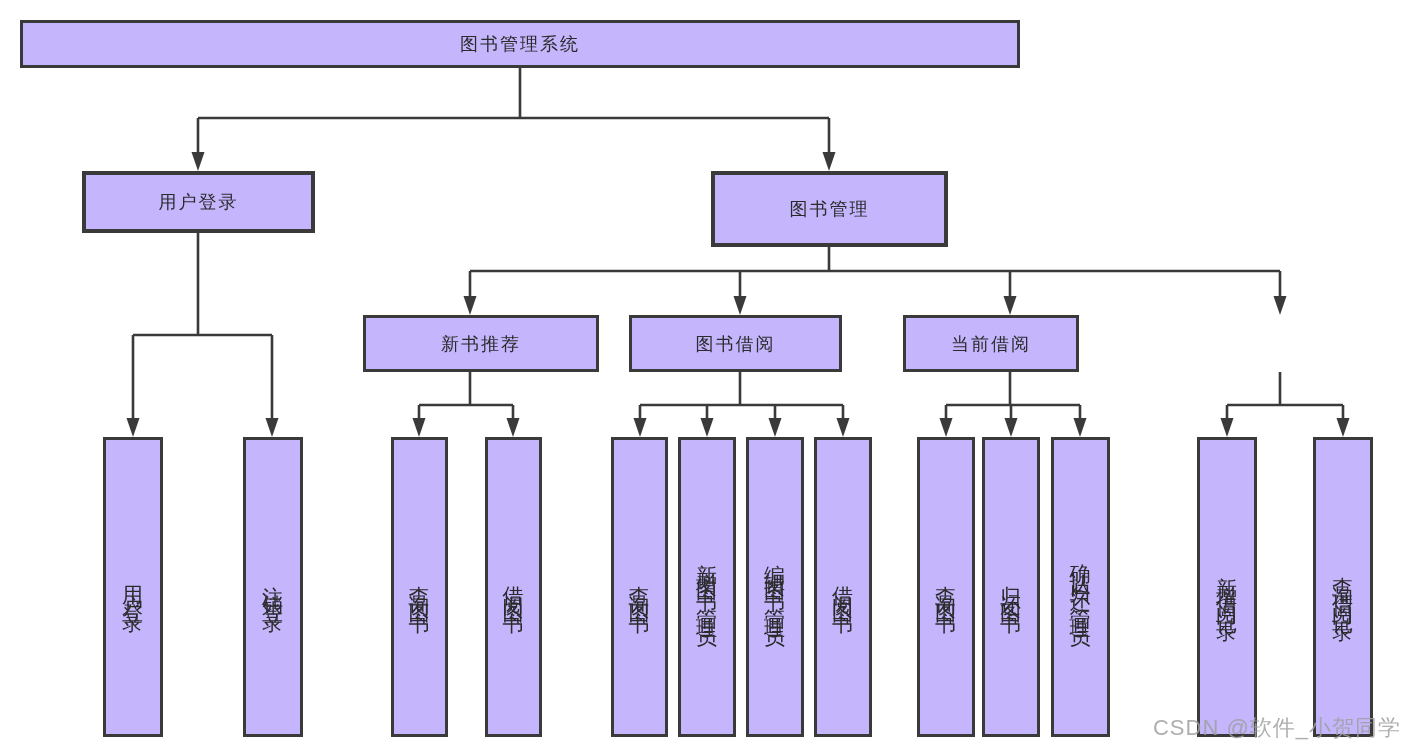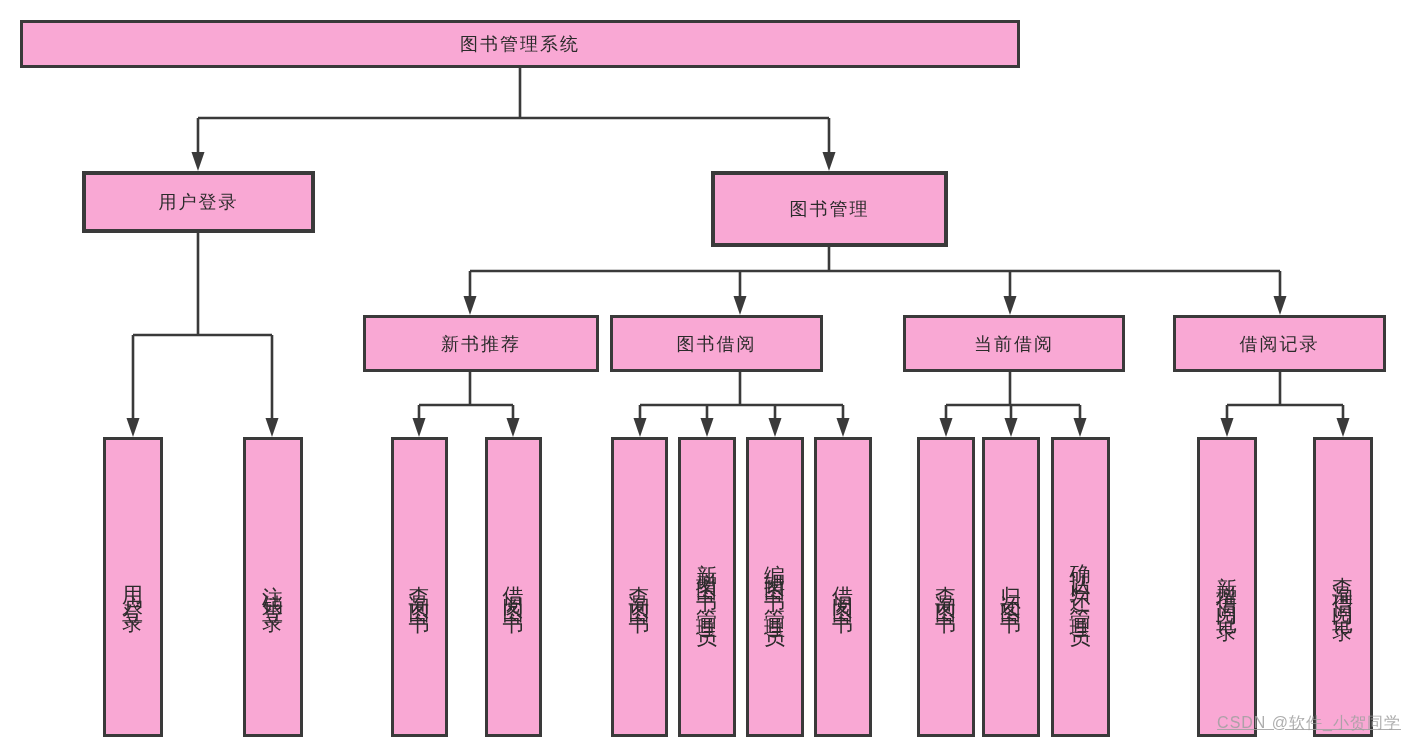--- a/index.html
+++ b/index.html
@@ -27,21 +27,21 @@
     stroke-width: 2.6;
   }
   .ah {
     fill: #3a3a3a;
     stroke: none;
   }
   .box {
     position: absolute;
     box-sizing: border-box;
     border: 3px solid #3a3a3a;
-    background: #f9a8d4;
+    background: #c4b5fd;
     display: flex;
     align-items: center;
     justify-content: center;
     color: #2b2b2b;
     z-index: 2;
     line-height: 1;
   }
   .hbox {
     font-size: 18px;
     letter-spacing: 2px;
@@ -51,27 +51,26 @@
   }
   .vbox span {
     writing-mode: vertical-rl;
     font-size: 21px;
     letter-spacing: 9px;
     line-height: 1;
   }
   .watermark {
     position: absolute;
     right: 4px;
-    bottom: 13px;
-    font-size: 16px;
+    bottom: 4px;
+    font-size: 22px;
     color: rgba(160, 160, 160, 0.85);
     letter-spacing: 1px;
     z-index: 3;
     white-space: nowrap;
-    text-decoration: underline;
   }
 </style>
 </head>
 <body>
 
 <div class="canvas">
 
   <svg class="connectors" width="1405" height="747" viewBox="0 0 1405 747" aria-hidden="true">
     <path class="ln" d="
       M520 68 V118 M198 118 H829 M198 118 V153 M829 118 V153
@@ -109,28 +108,25 @@
   <div class="box hbox lvl2" style="left:82px;top:171px;width:233px;height:62px">
     <span>用户登录</span>
   </div>
   <div class="box hbox lvl2" style="left:711px;top:171px;width:237px;height:76px">
     <span>图书管理</span>
   </div>
 
   <div class="box hbox" style="left:363px;top:315px;width:236px;height:57px">
     <span>新书推荐</span>
   </div>
-  <div class="box hbox" style="left:610px;top:315px;width:213px;height:57px">
+  <div class="box hbox" style="left:629px;top:315px;width:213px;height:57px">
     <span>图书借阅</span>
   </div>
-  <div class="box hbox" style="left:903px;top:315px;width:222px;height:57px">
+  <div class="box hbox" style="left:903px;top:315px;width:176px;height:57px">
     <span>当前借阅</span>
-  </div>
-  <div class="box hbox" style="left:1173px;top:315px;width:213px;height:57px">
-    <span>借阅记录</span>
   </div>
 
   <div class="box vbox" style="left:103px;top:437px;width:60px;height:300px">
     <span>用户登录</span>
   </div>
   <div class="box vbox" style="left:243px;top:437px;width:60px;height:300px">
     <span>注销登录</span>
   </div>
 
   <div class="box vbox" style="left:391px;top:437px;width:57px;height:300px">

